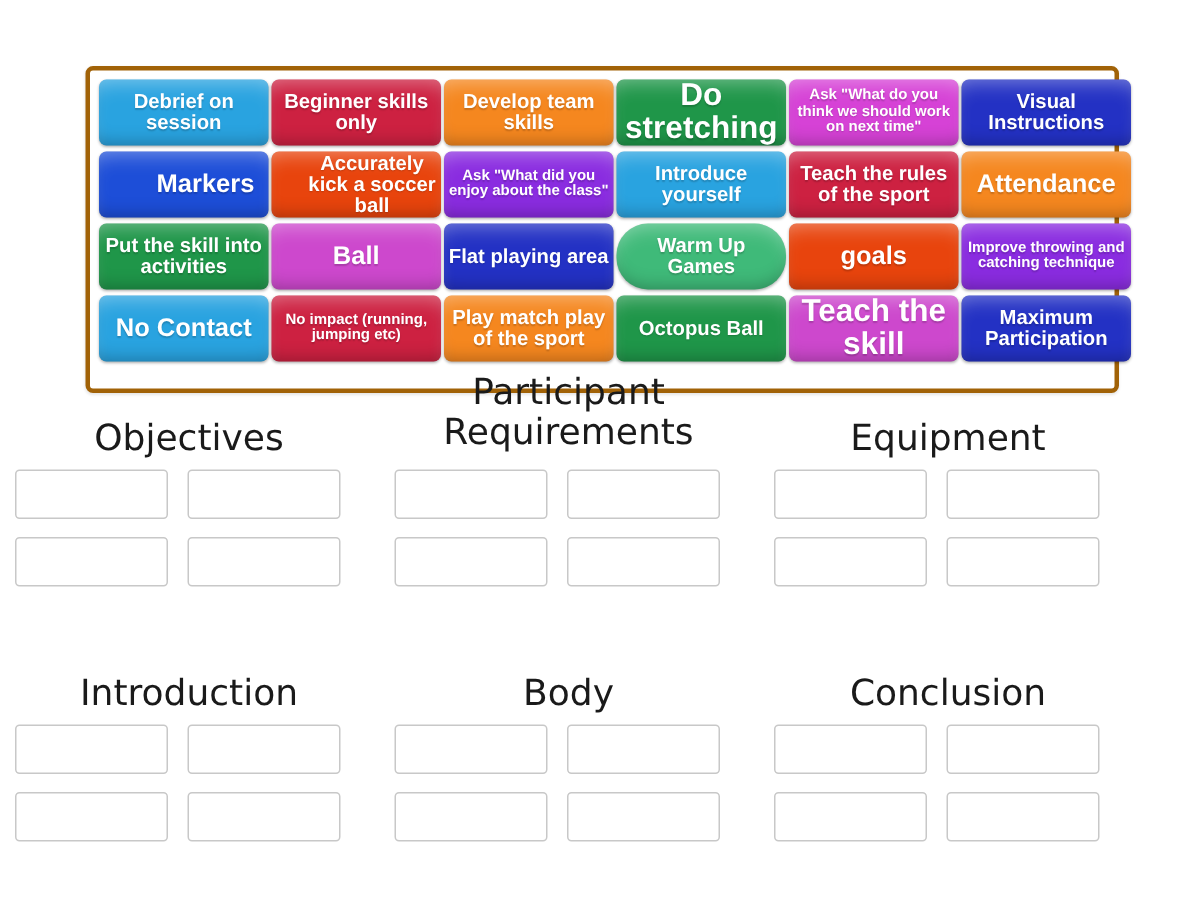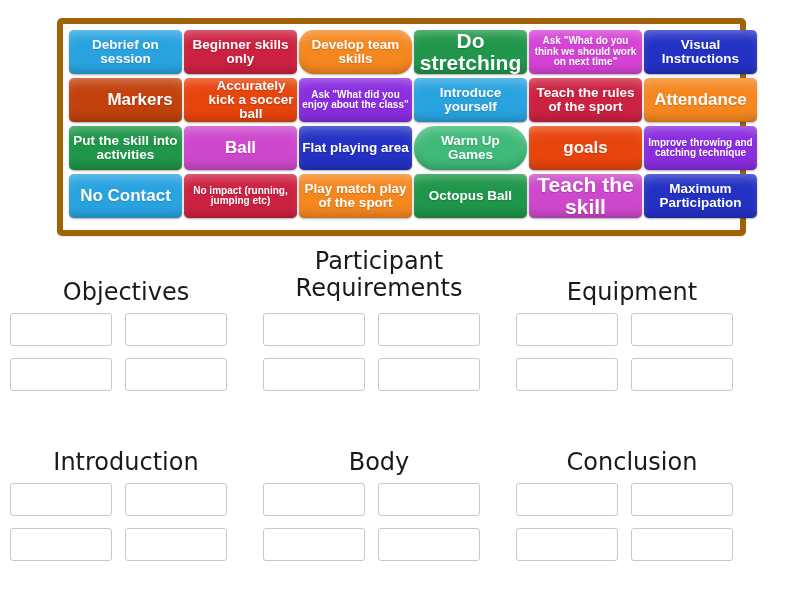--- a/index.html
+++ b/index.html
@@ -18,25 +18,25 @@
     position: relative;
     width: 800px;
     height: 600px;
     background: #ffffff;
   }
 
   
   .tile-tray {
     position: absolute;
     left: 57px;
-    top: 18px;
+    top: 44px;
     width: 689px;
     height: 218px;
     background: #ffffff;
-    border: 6px solid #a16207;
+    border: 3px solid #a16207;
     border-radius: 5px;
     box-shadow: 0 1px 2px rgba(0,0,0,0.10);
     padding: 5px 5px;
   }
 
   .tile-row {
     display: flex;
     width: 100%;
     height: 48px;
     gap: 0px;
@@ -136,35 +136,35 @@
 <div id="app">
 
   <div class="tile-tray" id="tile-tray">
       <div class="tile-row">
         <div class="tile" style="background: rgb(41, 163, 224);">
           <span class="fs-md">Debrief on session</span>
         </div>
         <div class="tile" style="background: rgb(205, 33, 65);">
           <span class="fs-md">Beginner skills only</span>
         </div>
-        <div class="tile" style="background: rgb(245, 135, 31); border-radius: 15px;">
+        <div class="tile" style="background: rgb(245, 135, 31);">
           <span class="fs-md">Develop team skills</span>
         </div>
         <div class="tile" style="background: rgb(31, 150, 73);">
           <span class="fs-lg">Do stretching</span>
         </div>
         <div class="tile" style="background: rgb(214, 66, 214);">
           <span class="fs-xs">Ask "What do you think we should work on next time"</span>
         </div>
         <div class="tile" style="background: rgb(35, 49, 196);">
           <span class="fs-md">Visual Instructions</span>
         </div>
       </div>
       <div class="tile-row">
-        <div class="tile" style="background: #c2410c; padding-left: 32px;">
+        <div class="tile" style="background: #1d4ed8; padding-left: 32px;">
           <span class="fs-xl">Markers</span>
         </div>
         <div class="tile" style="background: rgb(232, 68, 13); padding-left: 24px;">
           <span class="fs-md">Accurately kick a soccer ball</span>
         </div>
         <div class="tile" style="background: rgb(138, 44, 224);">
           <span class="fs-xs">Ask "What did you enjoy about the class"</span>
         </div>
         <div class="tile" style="background: rgb(41, 163, 224);">
           <span class="fs-md">Introduce yourself</span>

